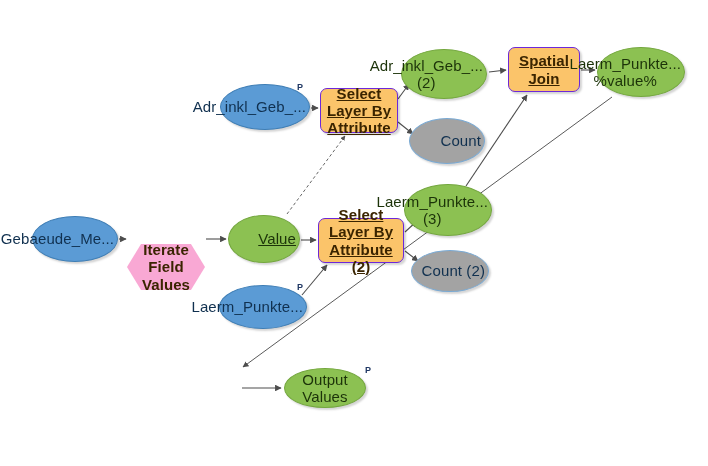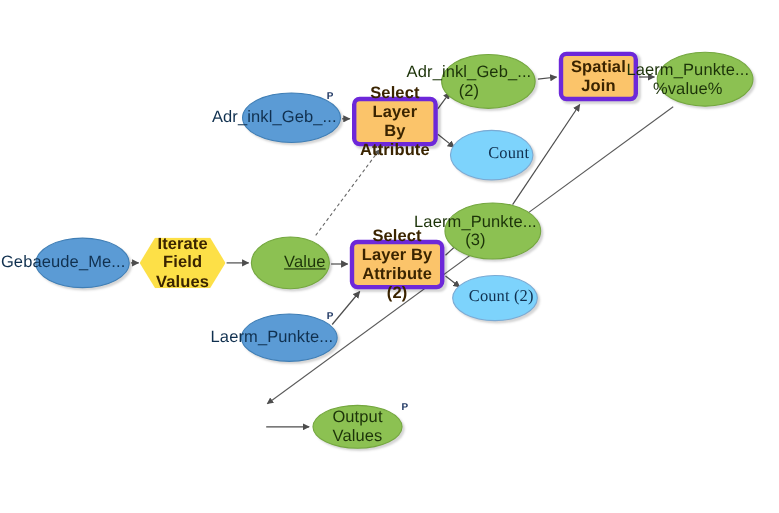--- a/index.html
+++ b/index.html
@@ -48,48 +48,49 @@
   .node.oval {
     border-radius: 50% / 50%;
   }
   .node.data-blue {
     background: #5b9bd5;
     border: 1px solid #3f7eb5;
     color: #10304f;
     box-shadow: 2px 2px 2px rgba(0,0,0,0.17);
   }
   .node.data-lightblue {
-    background: #7dd3fc;
+    background: #a3a3a3;
     border: 1px solid #7aaad4;
     color: #10304f;
     box-shadow: 2px 2px 2px rgba(0,0,0,0.17);
-    font-family: Liberation Serif, serif;
   }
   .node.derived-green {
     background: #8cc152;
     border: 1px solid #74a73f;
     color: #1c3309;
     box-shadow: 2px 2px 2px rgba(0,0,0,0.17);
   }
   
   .node.tool {
     background: #fbc46a;
-    border: 4px solid #6d28d9;
+    border: 1px solid #6d28d9;
     border-radius: 7px;
     color: #3a2400;
     box-shadow: 2px 2px 2px rgba(0,0,0,0.17);
+    text-decoration: underline;
   }
   
   .node.iterator {
-    background: #fde047;
+    background: #f9a8d4;
     border: none;
     color: #3a2400;
     clip-path: polygon(18% 0%, 82% 0%, 100% 50%, 82% 100%, 18% 100%, 0% 50%);
     filter: drop-shadow(2px 2px 1.5px rgba(0,0,0,0.20));
     font-weight: bold;
+    margin-top: 28px;
   }
   .node.tool, .node.iterator {
     font-weight: bold;
   }
   .param-flag {
     position: absolute;
     font-size: 9px;
     font-weight: bold;
     color: #203864;
     font-family: "Liberation Sans", sans-serif;

